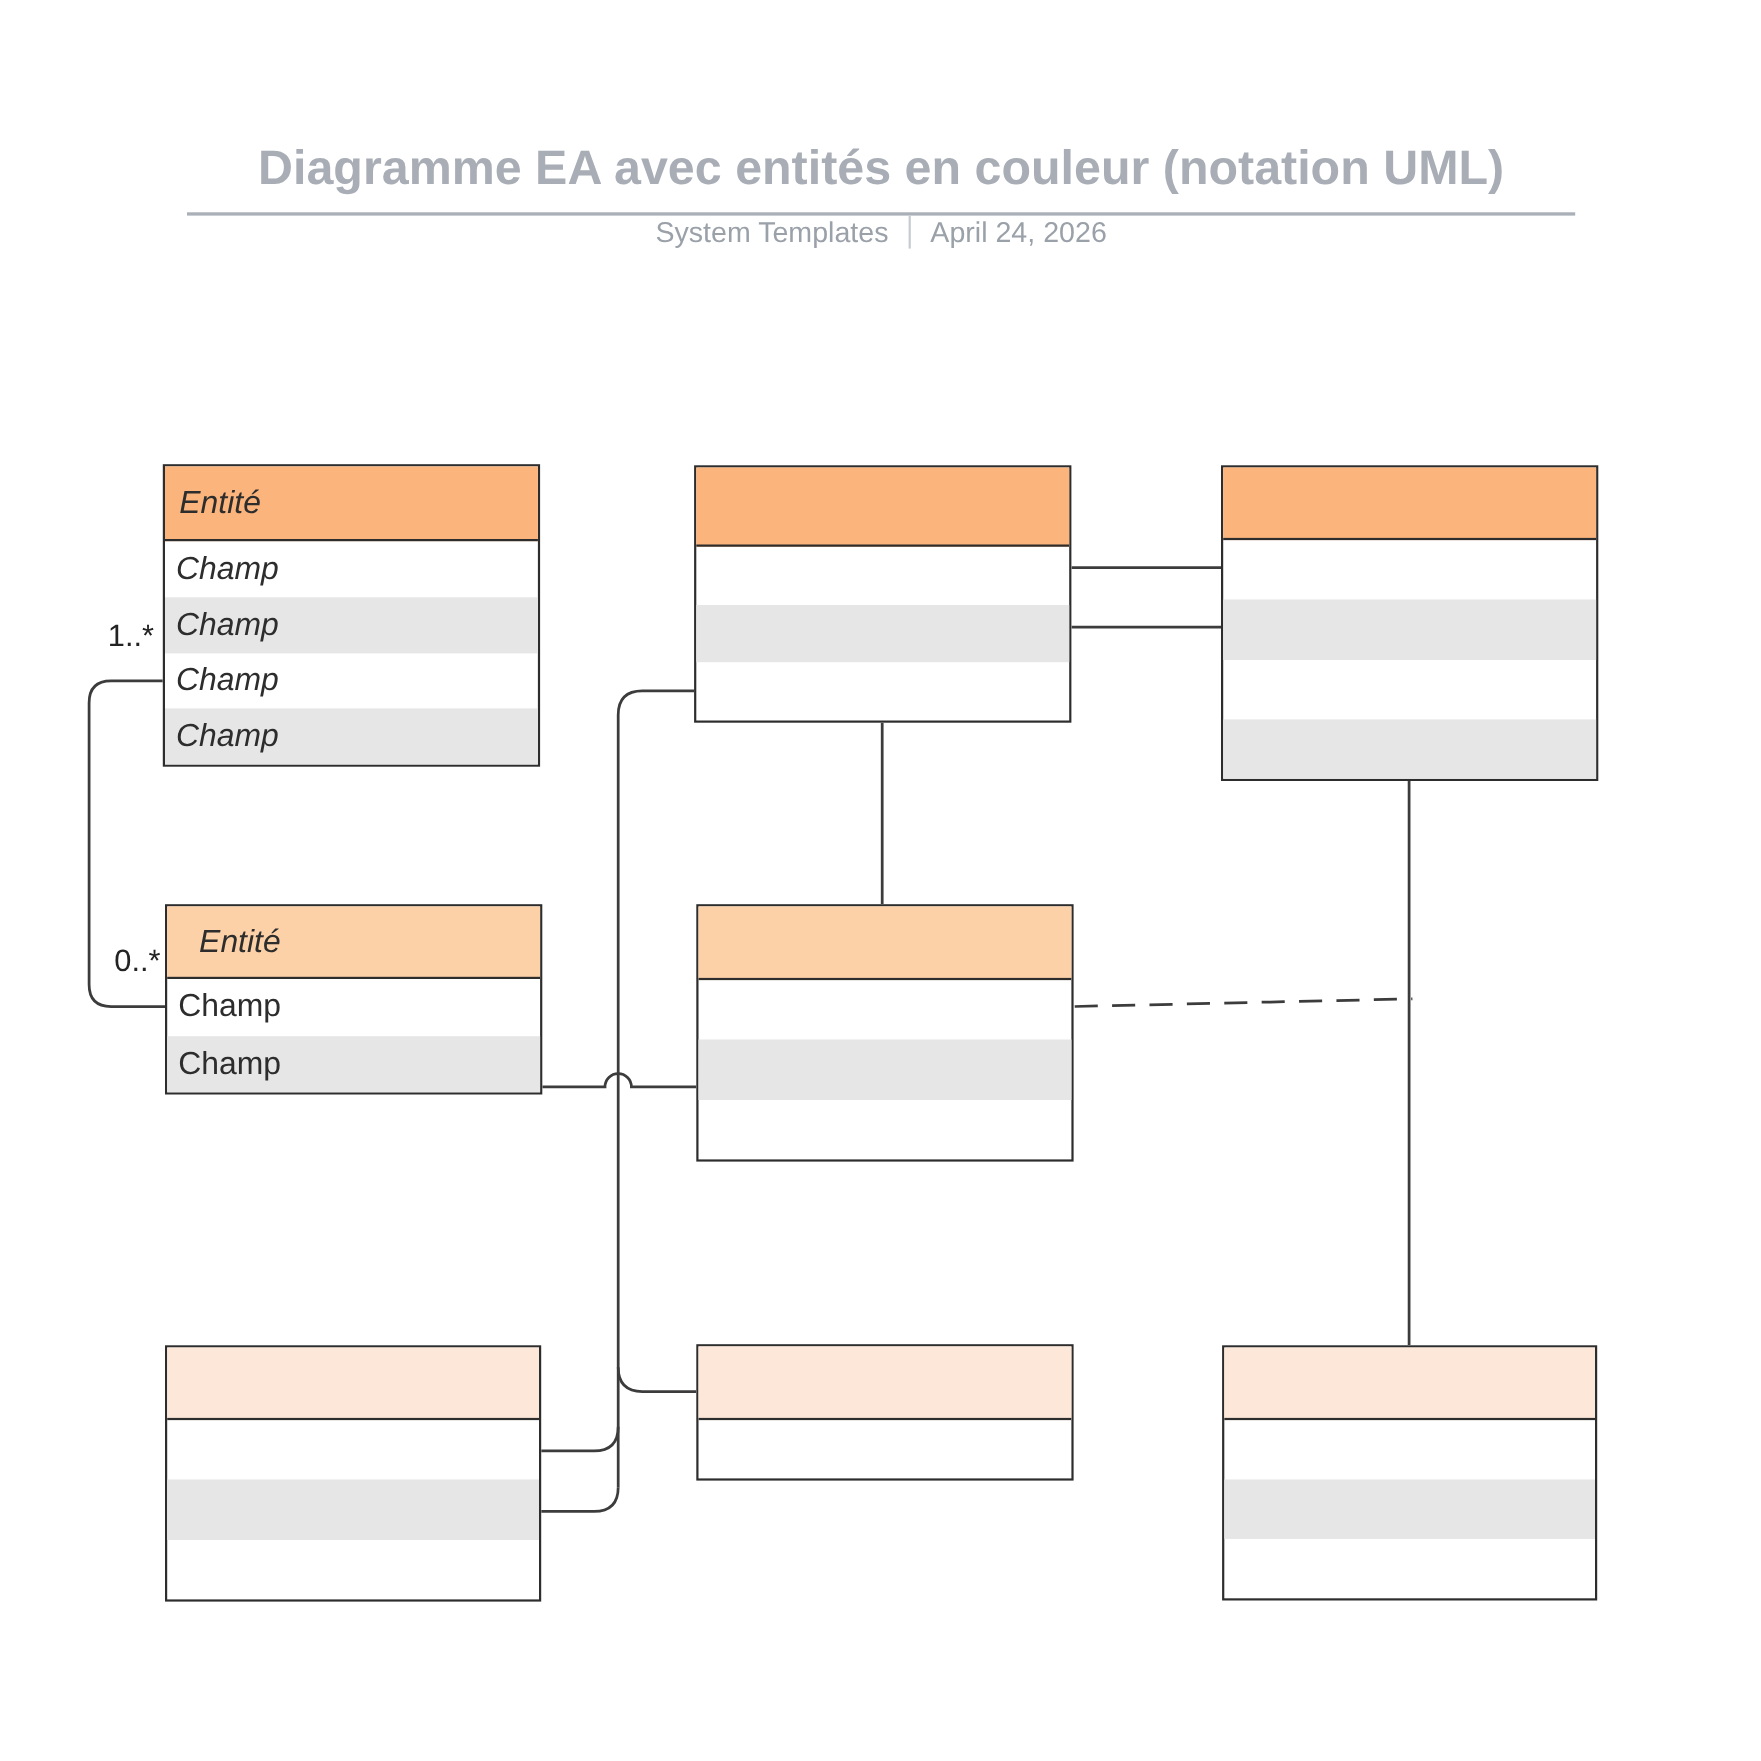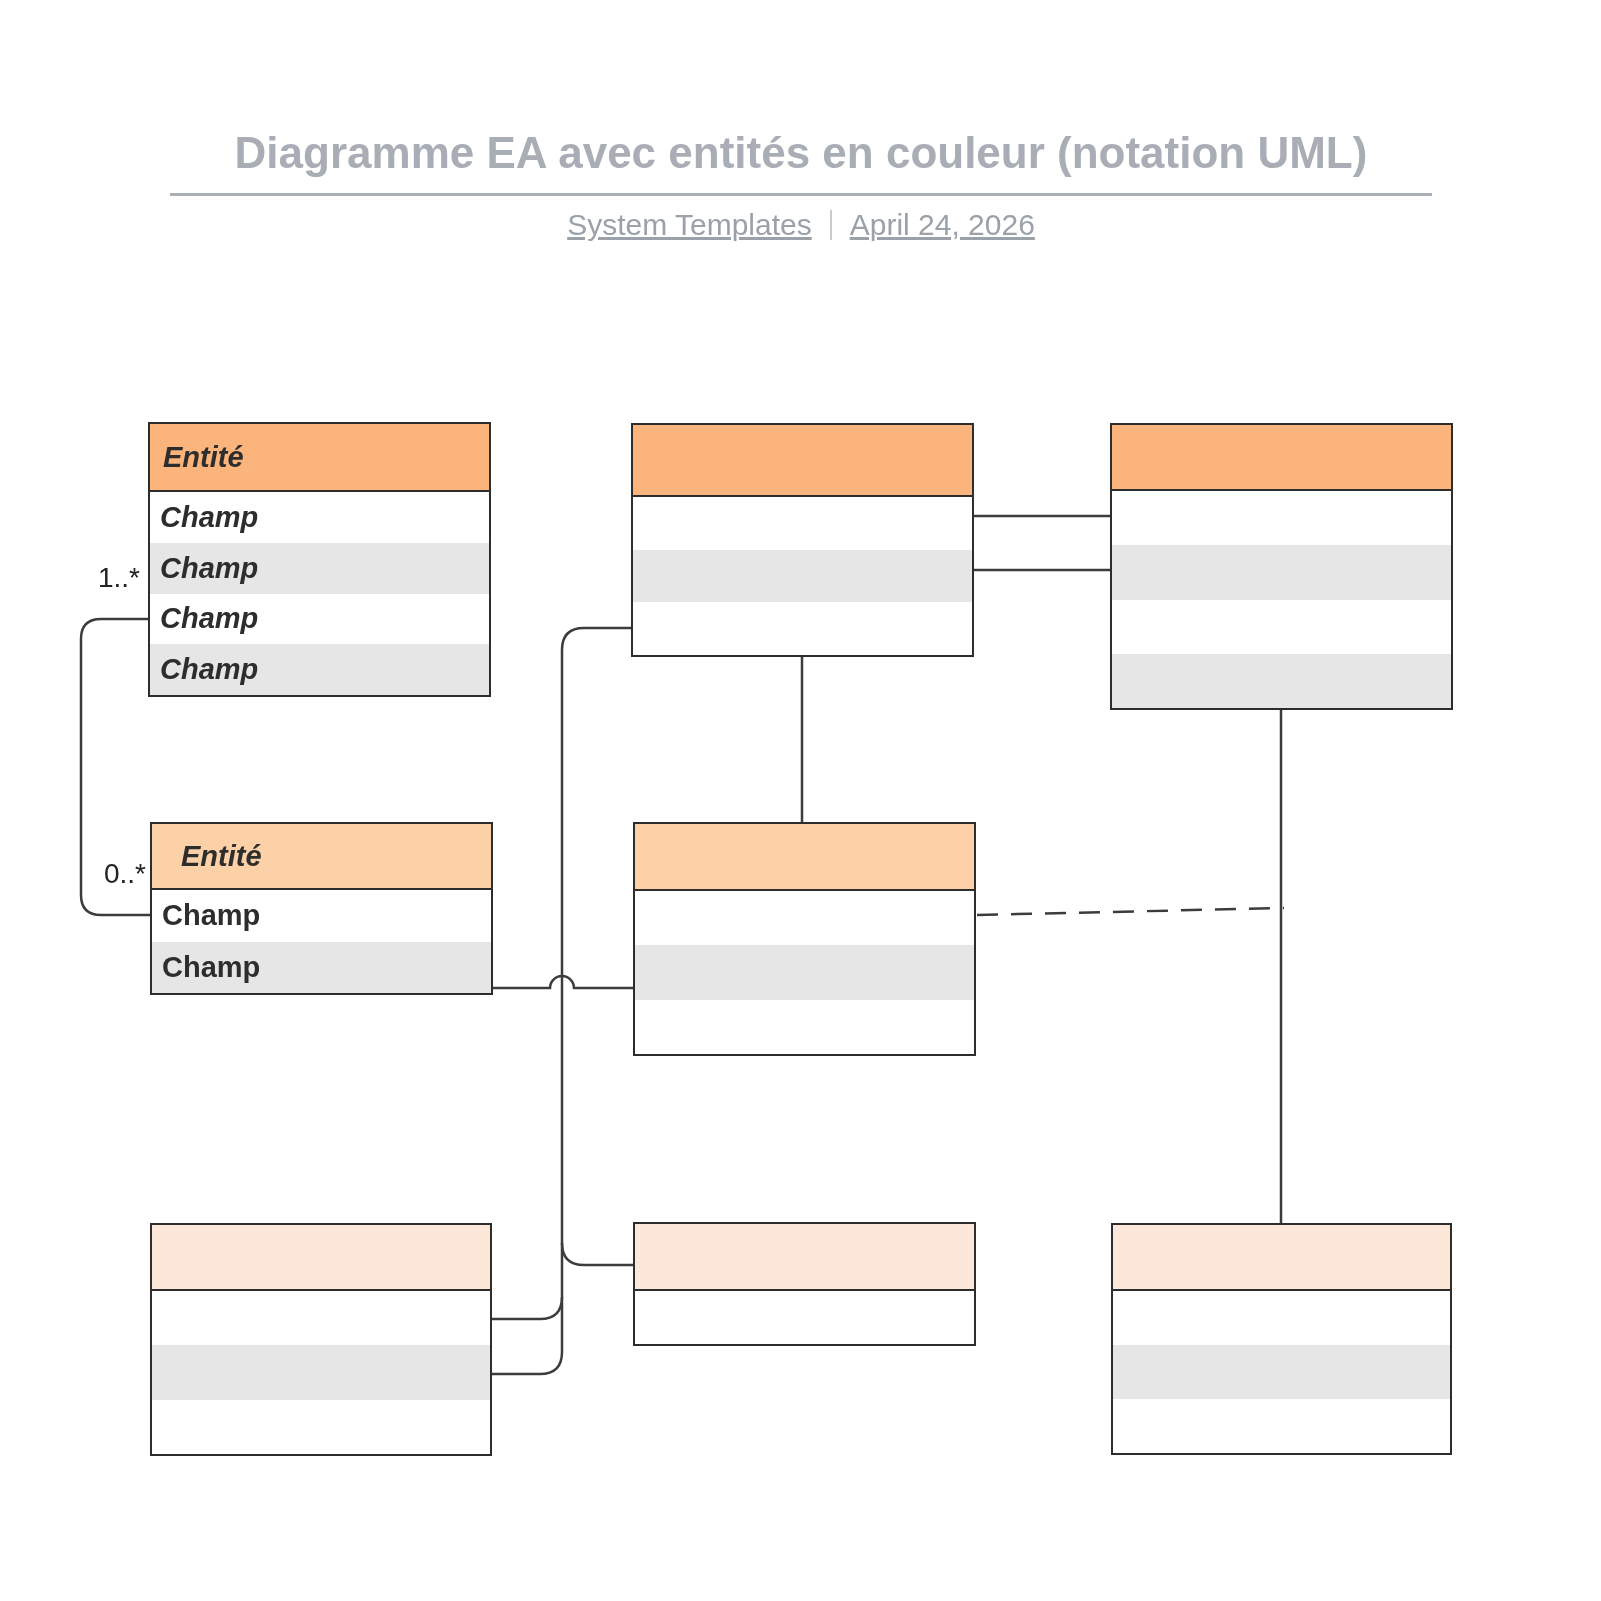--- a/index.html
+++ b/index.html
@@ -16,36 +16,36 @@
   }
   *{box-sizing:border-box;margin:0;padding:0;}
   html,body{width:1601px;height:1601px;background:#ffffff;overflow:hidden;
     font-family:"Liberation Sans", sans-serif;}
   .page{position:relative;width:1601px;height:1506px;background:#fff;}
 
   
   .titlebar{position:absolute;left:170px;top:128px;width:1262px;text-align:center;}
   .titlebar h1{font-size:44px;font-weight:bold;color:var(--title-text);
     padding-bottom:14px;border-bottom:3px solid var(--rule);line-height:1.15;}
-  .subtitle{margin-top:12px;display:flex;justify-content:center;align-items:center;
-    gap:18px;font-size:30px;color:var(--subtitle-text);text-decoration:underline;}
+  .subtitle{display:flex;justify-content:center;align-items:center;
+    gap:18px;font-size:26px;color:var(--subtitle-text);}
   .vsep{width:2px;height:30px;background:#c6cbd1;}
 
   
   svg.connectors{position:absolute;left:0;top:0;z-index:1;}
   .connector{fill:none;stroke:var(--connector);stroke-width:2.5;}
   .connector.dashed{stroke-dasharray:21 13;}
 
   
   .entity{position:absolute;z-index:2;background:#fff;
     border:2.5px solid var(--shape-border);display:grid;
     grid-template-rows:var(--hh) 1fr;color:var(--box-text);font-size:29px;}
   .entity .hdr{border-bottom:2px solid var(--shape-border);
-    display:flex;align-items:center;padding-left:13px;font-weight:bold;}
-  .entity .body{display:grid;grid-auto-rows:1fr;font-weight:bold;}
+    display:flex;align-items:center;padding-left:13px;}
+  .entity .body{display:grid;grid-auto-rows:1fr;}
   .entity .row{display:flex;align-items:center;padding-left:10px;}
   .entity .row:nth-child(even){background:var(--row-stripe);}
   .hdr-strong .hdr{background:var(--entity-header-strong);}
   .hdr-medium .hdr{background:var(--entity-header-medium);}
   .hdr-light  .hdr{background:var(--entity-header-light);}
   .italic-hdr .hdr{font-style:italic;}
   .italic-rows .row{font-style:italic;}
 
   .b1{left:148px;top:422px;width:343px;height:275px;--hh:68px;}
   .b2{left:631px;top:423px;width:343px;height:234px;--hh:72px;}

